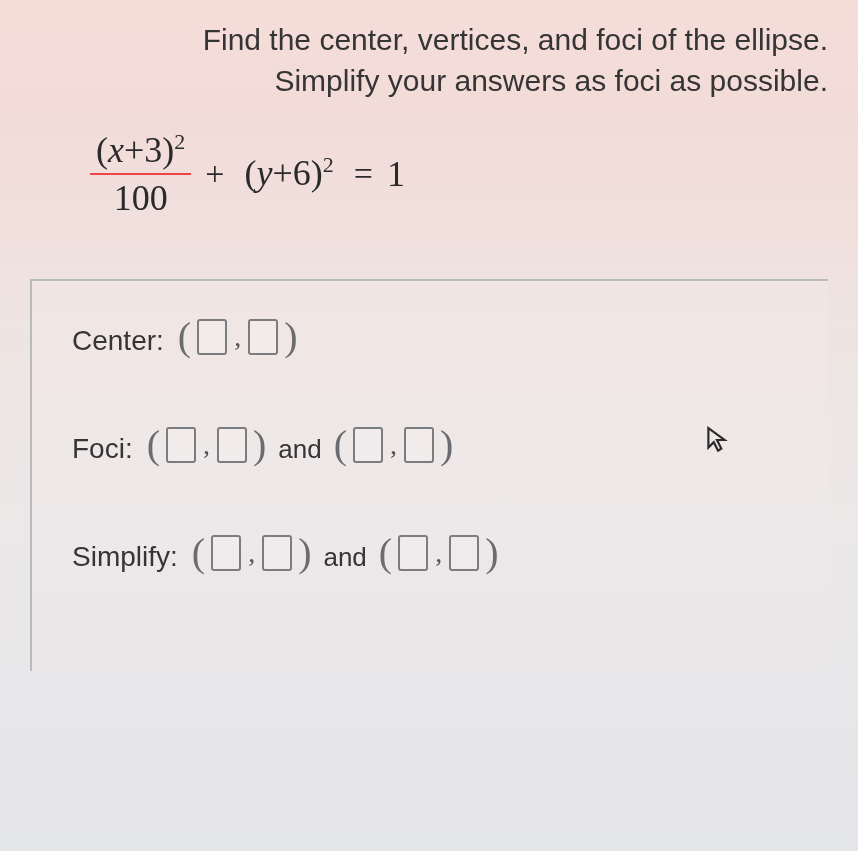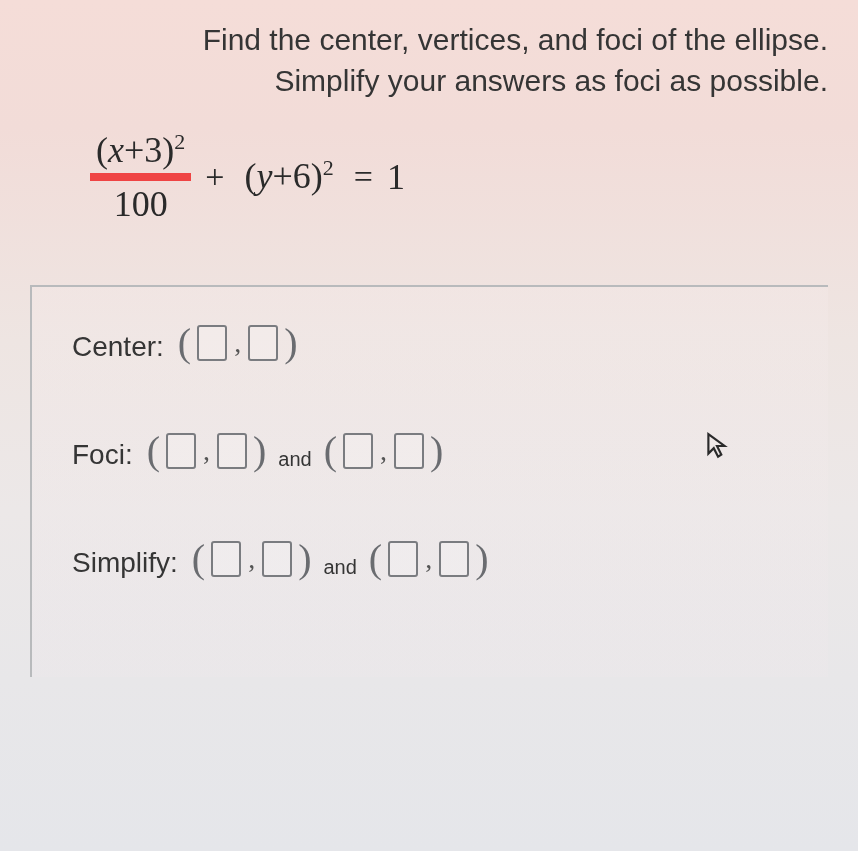--- a/index.html
+++ b/index.html
@@ -39,21 +39,21 @@
     .frac {
       display: inline-flex;
       flex-direction: column;
       align-items: center;
       vertical-align: middle;
     }
     .frac .num {
       padding: 0 6px 2px 6px;
     }
     .frac .den {
-      border-top: 8px solid #ef4444;
+      border-top: 2px solid #ef4444;
       padding: 2px 6px 0 6px;
       min-width: 100%;
       text-align: center;
     }
     .op {
       padding: 0 6px;
       font-size: 34px;
     }
     .answer-panel {
       border: 2px solid #b8babc;
@@ -97,21 +97,21 @@
       border-radius: 3px;
       background: rgba(255,255,255,0.2);
       vertical-align: middle;
     }
     .comma {
       font-size: 28px;
       color: #555;
       margin: 0 1px;
     }
     .and-word {
-      font-size: 20px;
+      font-size: 26px;
       margin: 0 12px;
     }
     .cursor-svg {
       width: 22px;
       height: 28px;
       fill: none;
       stroke: #2a2a2a;
       stroke-width: 2;
     }
     .cursor-wrap {

